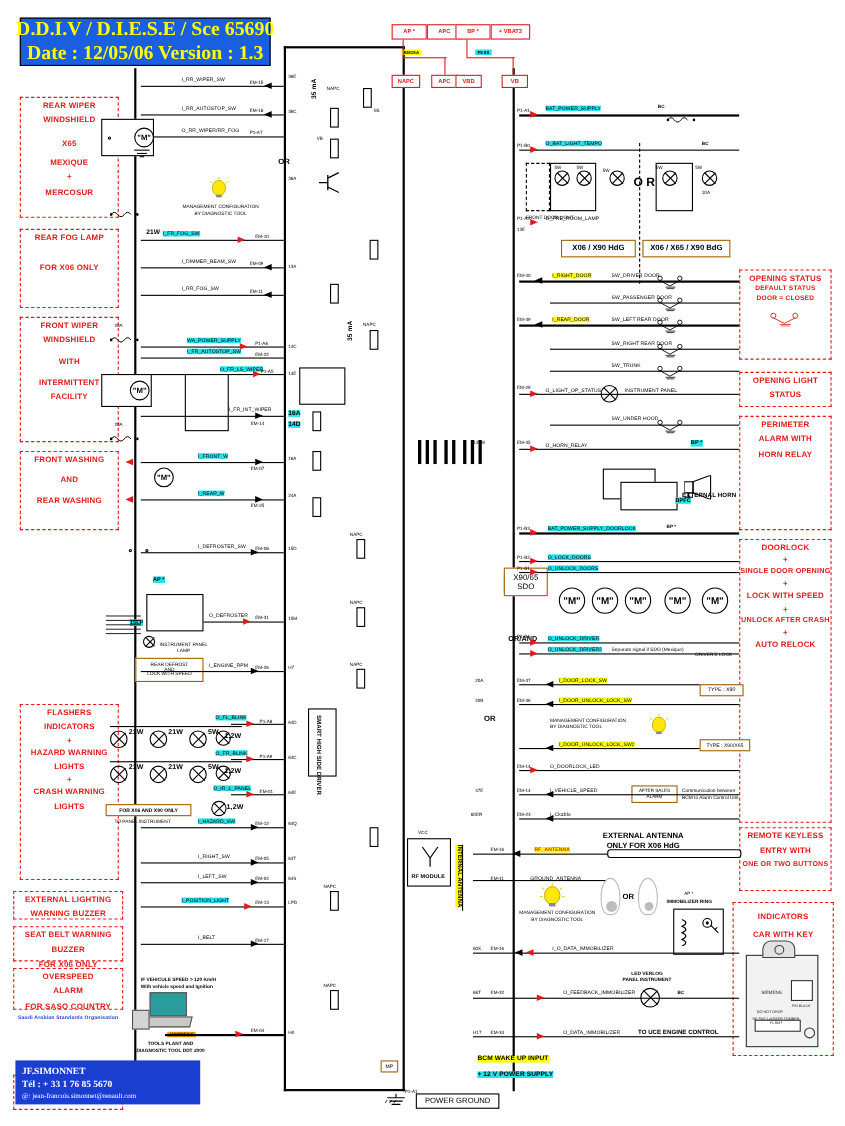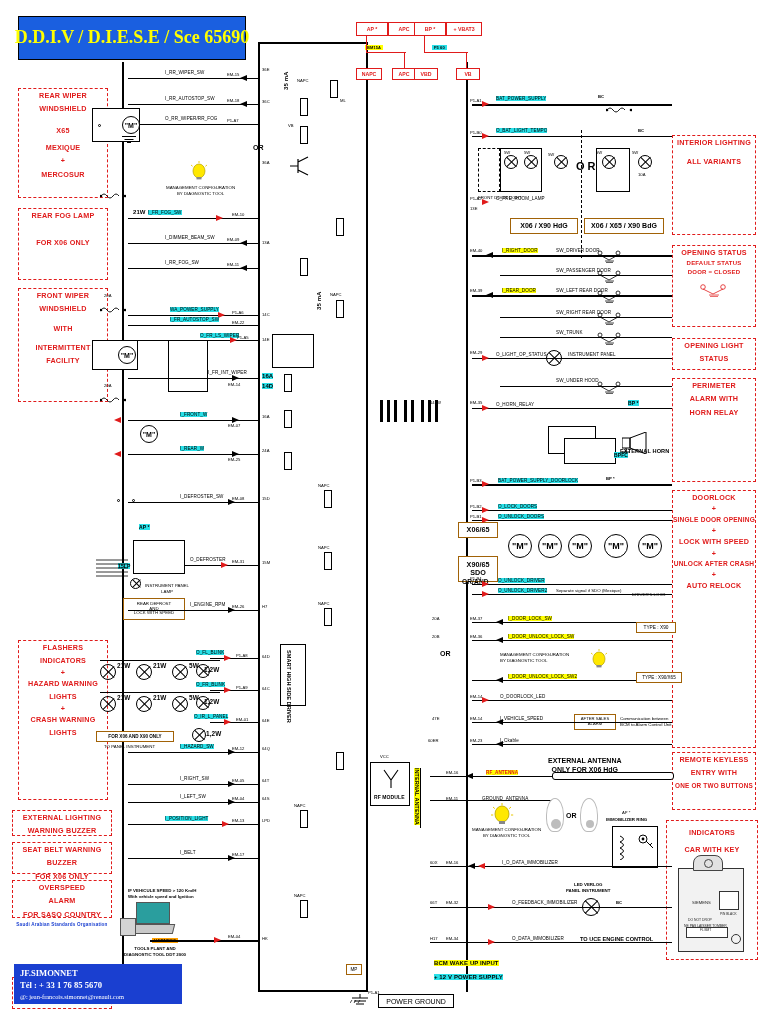--- a/index.html
+++ b/index.html
@@ -188,20 +188,21 @@
   .note { position: absolute; font-size: 4.4px; text-align: center; line-height: 1.3; white-space: nowrap; }
   .note.b { font-weight: bold; }
 </style>
 </head>
 <body>
 
 <div id="page">
 
   <div class="title-banner" id="title-left">
     <span>D.D.I.V / D.I.E.S.E / Sce 65690</span>
+    <span>Date : 12/05/06     Version : 1.3</span>
   </div>
 
   <div class="vborder" style="left:122px; top:62px; height:930px;"></div>
   <div class="vborder" style="left:258px; top:42px; height:950px;"></div>
   <div class="vborder" style="left:366px; top:42px; height:950px;"></div>
   <div class="vborder" style="left:466px; top:62px; height:930px;"></div>
   <div class="hborder" style="left:258px; top:42px; width:110px;"></div>
   <div class="hborder" style="left:258px; top:990px; width:110px;"></div>
 
   <div class="redbox" style="left:356px; top:22px; width:32px; height:14px;">AP *</div>
@@ -244,20 +245,27 @@
   <div class="fnbox" style="left:18px; top:288px; width:90px; height:114px;">
     <span>FRONT WIPER</span>
     <span>WINDSHIELD</span>
     <span style="height:6px"></span>
     <span>WITH</span>
     <span style="height:6px"></span>
     <span>INTERMITTENT</span>
     <span>FACILITY</span>
   </div>
 
+  <div class="fnbox" style="left:18px; top:410px; width:90px; height:72px;">
+    <span>FRONT WASHING</span>
+    <span style="height:5px"></span>
+    <span>AND</span>
+    <span style="height:5px"></span>
+    <span>REAR WASHING</span>
+  </div>
 
 
   <div class="fnbox" style="left:18px; top:640px; width:90px; height:160px;">
     <span>FLASHERS</span>
     <span>INDICATORS</span>
     <span class="plus">+</span>
     <span>HAZARD WARNING</span>
     <span>LIGHTS</span>
     <span class="plus">+</span>
     <span>CRASH WARNING</span>
@@ -280,25 +288,20 @@
     <span>ALARM</span>
     <span>FOR SASO COUNTRY</span>
     <span class="tiny">Saudi Arabian Standards Organisation</span>
   </div>
 
   <div class="fnbox" style="left:12px; top:977px; width:100px; height:32px;">
     <span>DIAGNOSTIC</span>
     <span>ISO KWP 2000</span>
   </div>
 
-  <div class="fnbox" style="left:672px; top:135px; width:84px; height:100px;">
-    <span>INTERIOR LIGHTING</span>
-    <span style="height:6px"></span>
-    <span>ALL VARIANTS</span>
-  </div>
 
   <div class="fnbox" style="left:672px; top:245px; width:84px; height:82px;">
     <span>OPENING STATUS</span>
     <span class="sub">DEFAULT STATUS</span>
     <span class="sub">DOOR = CLOSED</span>
     <span style="margin-top:6px;">
       <svg width="34" height="14" viewBox="0 0 34 14">
           <circle cx="6" cy="4" r="2.3" fill="none" stroke="#e01b1b" stroke-width=".8"></circle>
           <circle cx="26" cy="4" r="2.3" fill="none" stroke="#e01b1b" stroke-width=".8"></circle>
           <path d="M6 6 L16 11 L26 6" fill="none" stroke="#e01b1b" stroke-width=".8"></path>
@@ -665,21 +668,21 @@
   <div style="position:absolute; left:380px; top:768px;">
     <svg width="22" height="22" viewBox="0 0 22 22">
         <path d="M4 2 L11 12 L18 2 M11 12 v8" stroke="#000" stroke-width="1.1" fill="none"></path>
       </svg>
   </div>
   <div class="pin" style="left:380px; top:754px;">VCC</div>
   <div class="vert-label yl" style="left:414px; top:768px; color:#000;">INTERNAL ANTENNA</div>
   <div class="wire v" style="left:420px; top:768px; height:60px;"></div>
 
   <div class="sigbox" style="left:458px; top:522px; width:40px; height:16px; font-size:7.2px; font-weight:bold;">X06/65</div>
-  <div class="sigbox" style="left:458px; top:556px; width:40px; height:26px; font-size:7.2px; font-weight:bold; flex-direction:column;">
+  <div class="sigbox" style="left:458px; top:516px; width:40px; height:26px; font-size:7.2px; font-weight:normal; flex-direction:column;">
     <span>X90/65</span>
       <span>SDO</span>
   </div>
   <div class="label bold" style="left:462px; top:578px; font-size:6.6px;">OR/AND</div>
 
   <div class="wire thick h" style="left:472px; top:104px; width:200px;"></div>
   <div class="arr right-red" style="left:482px; top:101px;"></div>
   <div class="pin" style="left:470px; top:98px;">P1-A1</div>
   <div class="label cy" style="left:496px; top:96px;">BAT_POWER_SUPPLY</div>
   <div class="pin bold" style="left:598px; top:94px; font-weight:bold;">BC</div>

